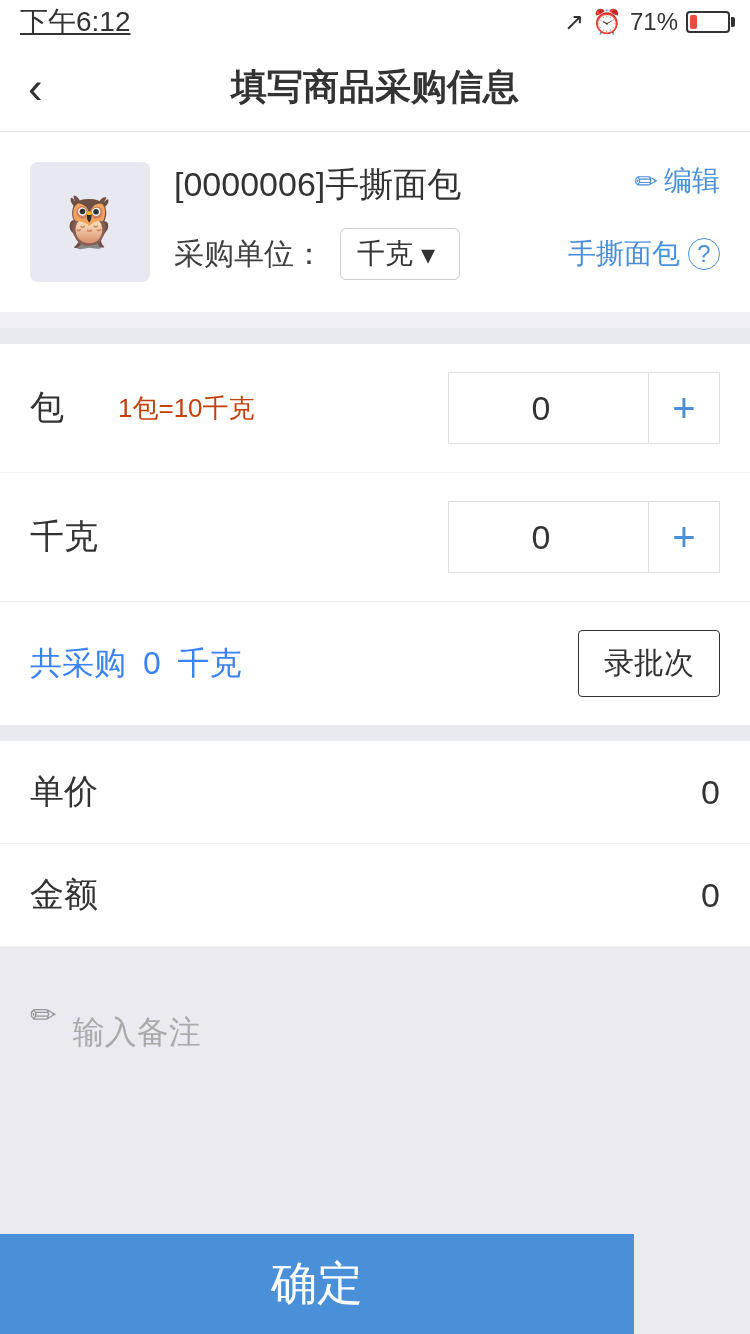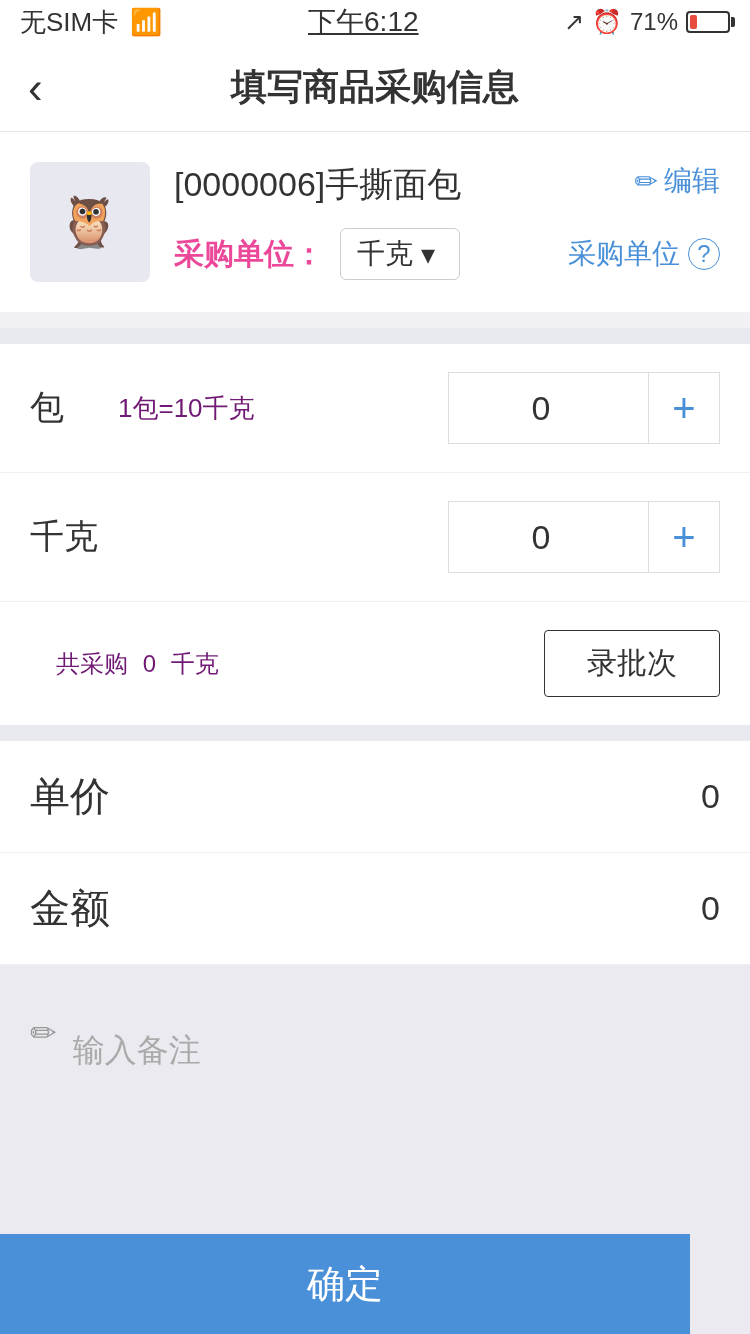--- a/index.html
+++ b/index.html
@@ -121,21 +121,21 @@
       align-items: center;
       gap: 6px;
       cursor: pointer;
       white-space: nowrap;
     }
     .purchase-unit {
       display: flex;
       align-items: center;
       gap: 16px;
     }
-    .unit-label { font-size: 30px; color: #ec4899; font-weight: bold; }
+    .unit-label { font-size: 30px; color: #404040; }
     .unit-select {
       border: 1px solid #ccc;
       border-radius: 6px;
       padding: 6px 24px 6px 16px;
       font-size: 28px;
       color: #333;
       position: relative;
       display: flex;
       align-items: center;
       gap: 8px;
@@ -165,21 +165,21 @@
       padding: 28px 30px;
       border-bottom: 1px solid #f0f0f0;
     }
     .qty-label {
       font-size: 34px;
       color: #333;
       min-width: 80px;
     }
     .qty-sublabel {
       font-size: 26px;
-      color: #701a75;
+      color: #c2410c;
       margin-left: 8px;
     }
     .qty-input-group {
       margin-left: auto;
       display: flex;
       align-items: center;
       gap: 0;
     }
     .qty-input {
       width: 200px;
@@ -207,27 +207,26 @@
     
     .summary-row {
       background: #fff;
       display: flex;
       align-items: center;
       justify-content: space-between;
       padding: 28px 30px;
       border-bottom: none;
     }
     .summary-text {
-      font-size: 24px;
-      color: #701a75;
-      margin-left: 26px;
+      font-size: 32px;
+      color: #3b82f6;
     }
     .batch-btn {
       border: 1px solid #333;
-      padding: 12px 42px;
+      padding: 12px 25px;
       font-size: 30px;
       color: #333;
       background: #fff;
       cursor: pointer;
       border-radius: 4px;
     }
 
     
     .section-divider {
       height: 16px;
@@ -236,21 +235,21 @@
 
     
     .price-section { background: #fff; }
     .info-row {
       display: flex;
       align-items: center;
       justify-content: space-between;
       padding: 28px 30px;
       border-bottom: 1px solid #f0f0f0;
     }
-    .info-label { font-size: 40px; color: #333; }
+    .info-label { font-size: 34px; color: #333; }
     .info-value { font-size: 34px; color: #333; }
 
     
     .notes-section {
       background: #eaeaf0;
       padding: 28px 30px;
       display: flex;
       align-items: center;
       gap: 16px;
       margin-top: 0;
@@ -264,44 +263,40 @@
       background: #eaeaf0;
       flex: 1;
       min-height: 280px;
     }
 
     
     .confirm-btn {
       position: fixed;
       bottom: 0;
       left: 0;
-      width: 690px;
+      width: 634px;
       height: 100px;
       background: #4a90d9;
       color: #fff;
-      font-size: 38px;
+      font-size: 46px;
       display: flex;
       align-items: center;
       justify-content: center;
       cursor: pointer;
       border: none;
       outline: none;
     }
 
     
     .wifi-icon { font-size: 26px; }
   </style>
 </head>
 <body>
 
 <div class="status-bar">
-  <div class="status-left">
-    <span>无SIM卡</span>
-    <span class="wifi-icon">📶</span>
-  </div>
   <div class="status-center">下午6:12</div>
   <div class="status-right">
     <span>↗</span>
     <span>⏰</span>
     <span>71%</span>
     <div class="battery-icon">
       <div class="battery-fill"></div>
     </div>
   </div>
 </div>
@@ -325,21 +320,21 @@
           <span>编辑</span>
         </span>
       </div>
       <div class="purchase-unit">
         <span class="unit-label">采购单位：</span>
         <div class="unit-select">
           <span>千克</span>
           <span>▾</span>
         </div>
         <div class="price-ref">
-          <span>采购单位</span>
+          <span>手撕面包</span>
           <span style="border:1px solid #4a90d9; border-radius:50%; width:32px; height:32px; display:inline-flex; align-items:center; justify-content:center; font-size:24px;">?</span>
         </div>
       </div>
     </div>
   </div>
 
   <div class="divider-block"></div>
 
   <div class="qty-section">
 

